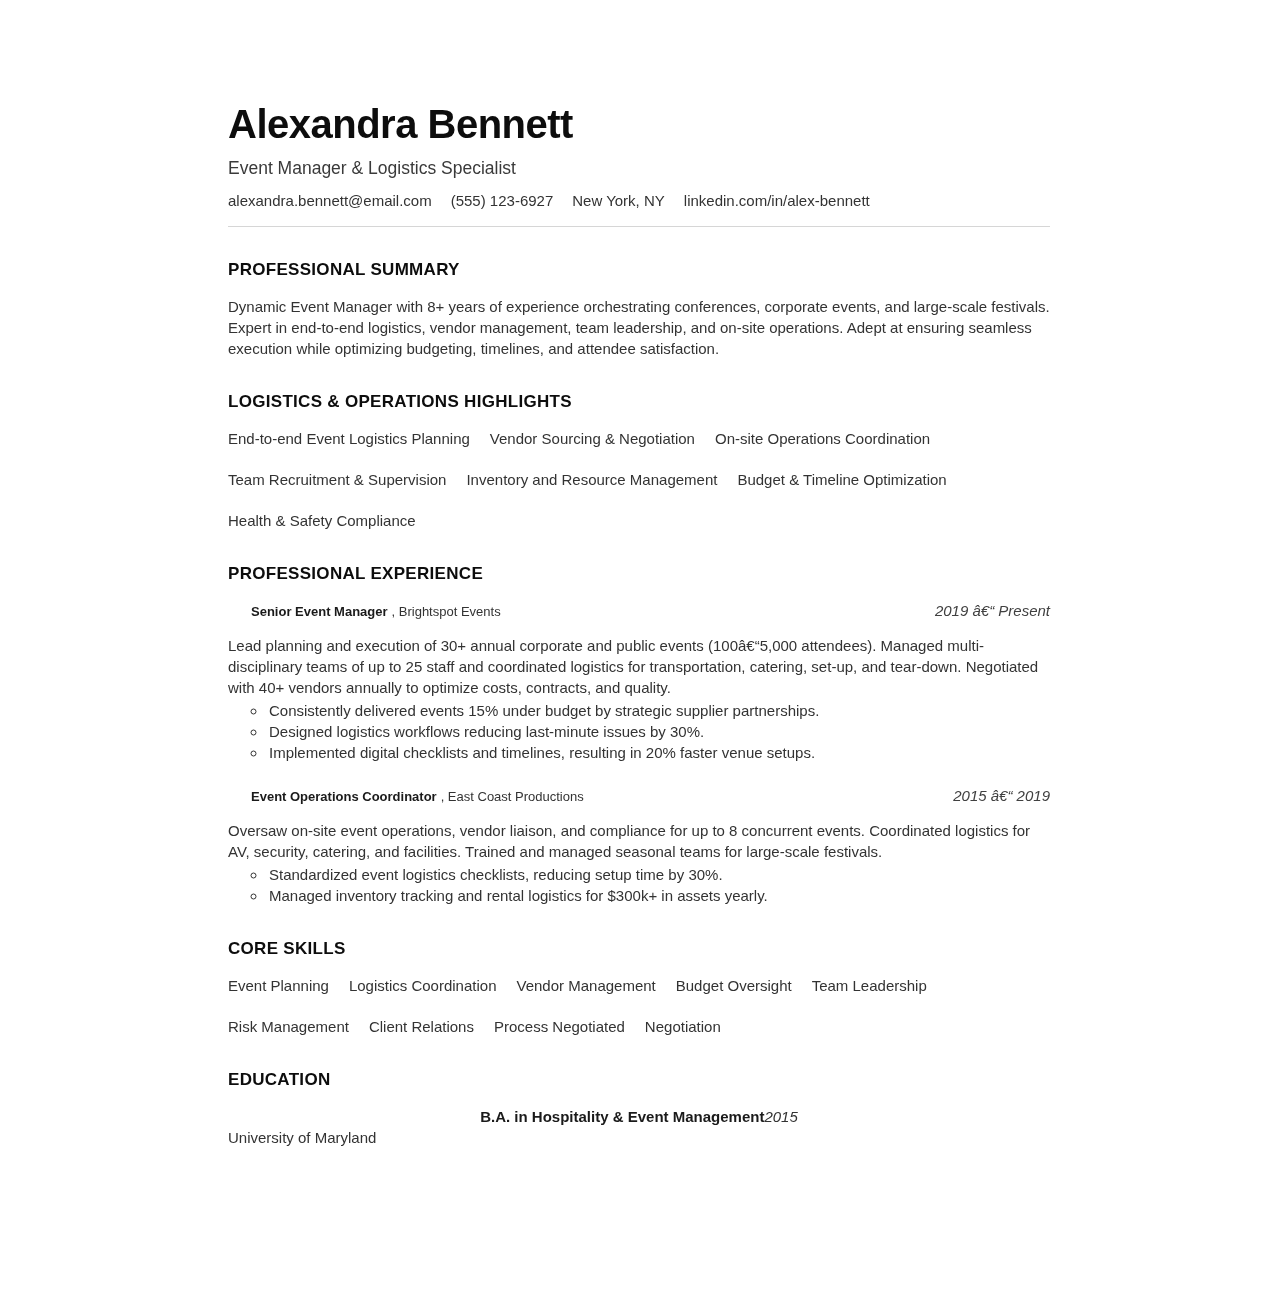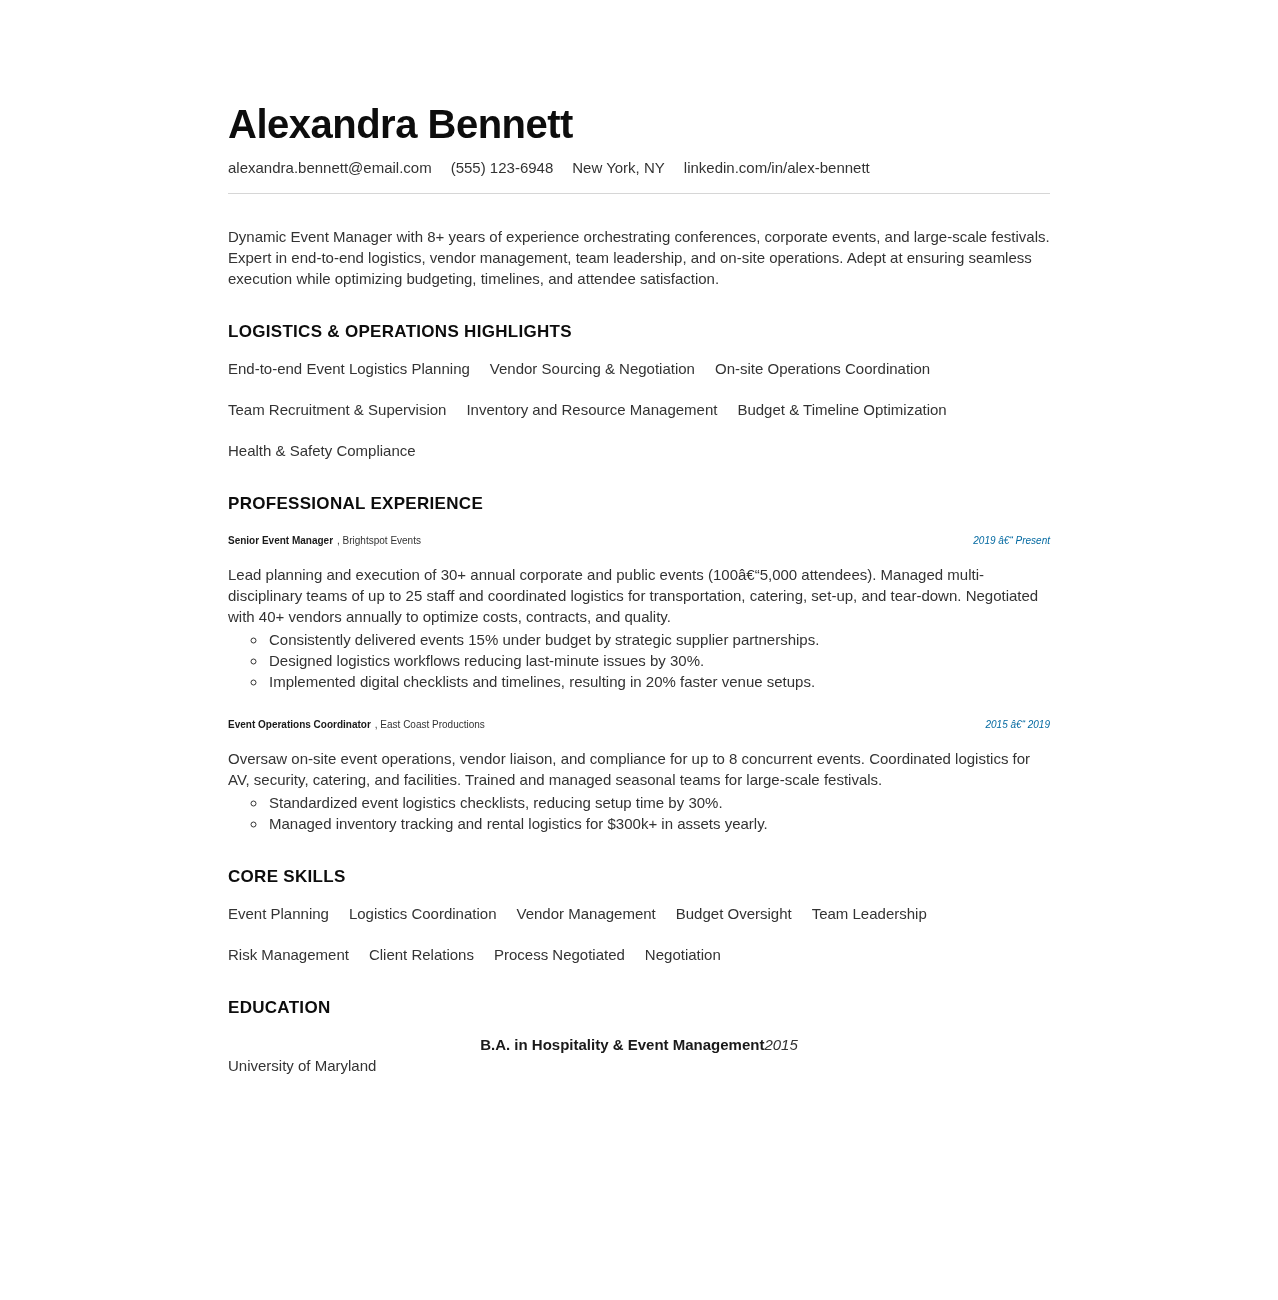--- a/index.html
+++ b/index.html
@@ -73,28 +73,28 @@
   }
   
   .job { margin-top: 0; }
   .job + .job { margin-top: 22px; }
   .job-header {
     display: flex;
     align-items: baseline;
     justify-content: space-between;
     margin-bottom: 13px;
   }
-  .job-title-group { font-size: 10px; line-height: 21px; }
+  .job-title-group { font-size: 13px; line-height: 21px; margin-left: 23px; }
   .job-title { font-weight: 700; color: #1a1a1a; }
   .job-company { color: #333333; margin-left: 4px; }
   .job-dates {
-    font-size: 10px;
+    font-size: 15px;
     line-height: 21px;
     font-style: italic;
-    color: #0369a1;
+    color: #404040;
     white-space: nowrap;
   }
   .job-desc { margin-bottom: 2px; }
   ul.job-bullets {
     list-style-type: circle;
     padding-left: 39px;
     margin-top: 2px;
   }
   ul.job-bullets li {
     font-size: 15px;
@@ -127,30 +127,32 @@
     color: #333333;
   }
 </style>
 </head>
 <body>
 
 <div class="page">
 
   <header>
     <h1 class="name">Alexandra Bennett</h1>
+    <div class="subtitle">Event Manager &amp; Logistics Specialist</div>
     <div class="contact">
         <span class="contact-item">alexandra.bennett@email.com</span>
-        <span class="contact-item">(555) 123-6948</span>
+        <span class="contact-item">(555) 123-6927</span>
         <span class="contact-item">New York, NY</span>
         <span class="contact-item">linkedin.com/in/alex-bennett</span>
       </div>
     <hr class="divider">
   </header>
 
   <section>
+    <h2 class="section-heading">PROFESSIONAL SUMMARY</h2>
     <p class="body-text">Dynamic Event Manager with 8+ years of experience orchestrating conferences, corporate events, and large-scale festivals. Expert in end-to-end logistics, vendor management, team leadership, and on-site operations. Adept at ensuring seamless execution while optimizing budgeting, timelines, and attendee satisfaction.</p>
   </section>
 
   <section>
     <h2 class="section-heading">LOGISTICS &amp; OPERATIONS HIGHLIGHTS</h2>
     <div class="inline-list">
         <span class="inline-item">End-to-end Event Logistics Planning</span>
         <span class="inline-item">Vendor Sourcing &amp; Negotiation</span>
         <span class="inline-item">On-site Operations Coordination</span>
         <span class="inline-item">Team Recruitment &amp; Supervision</span>

